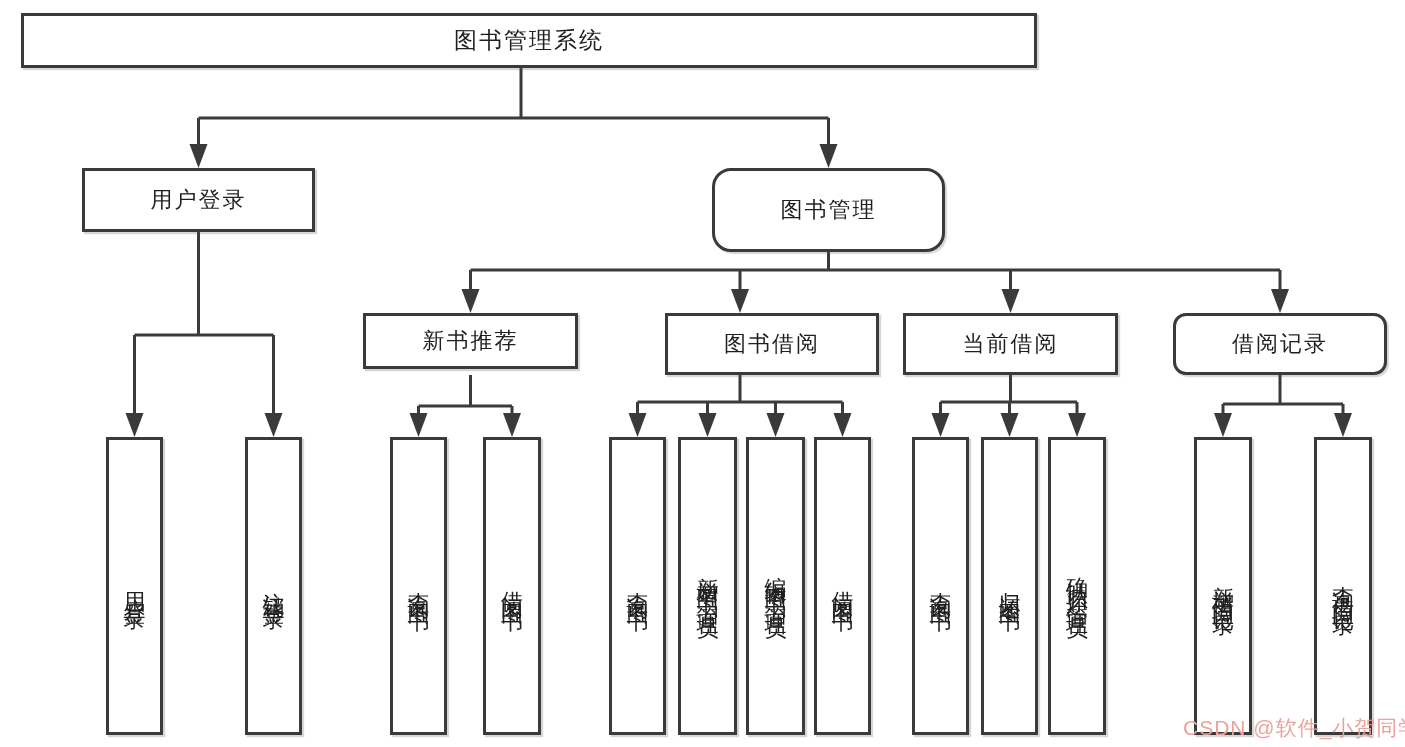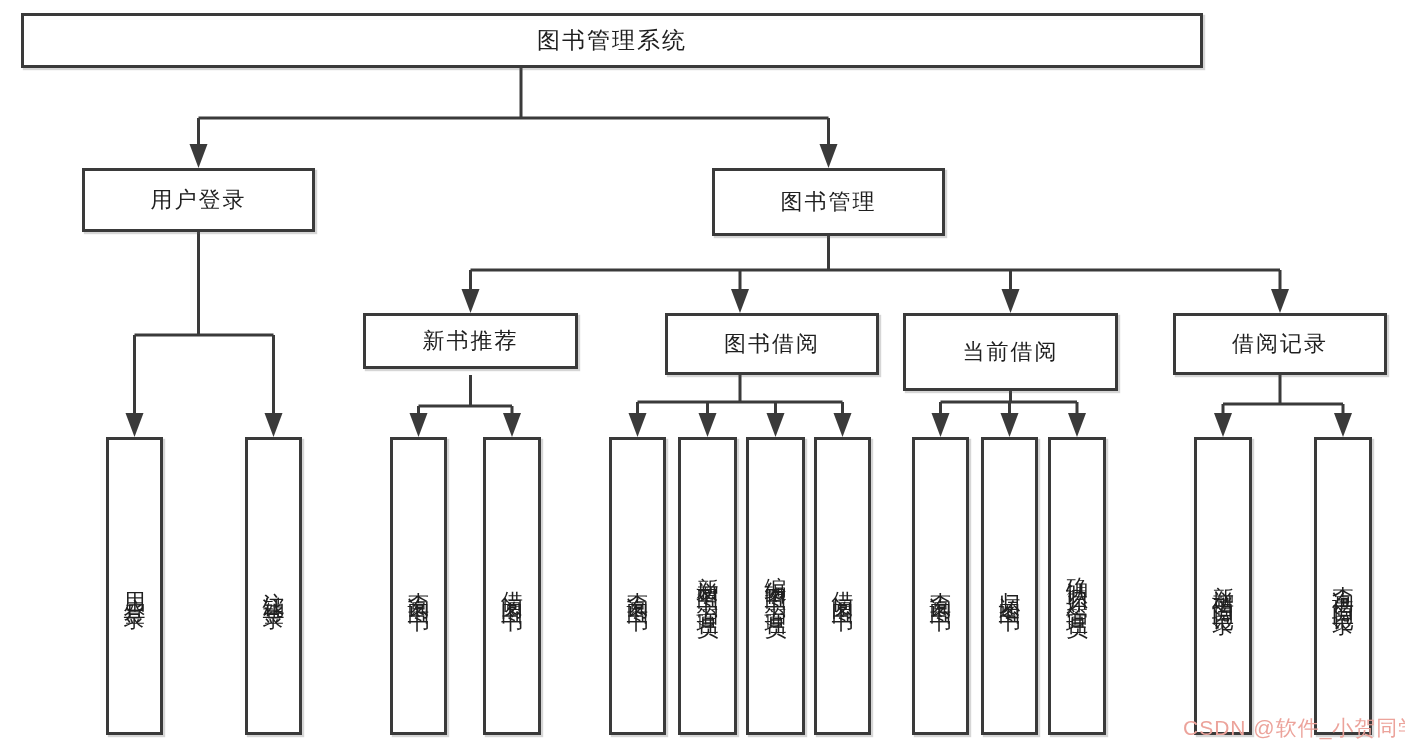--- a/index.html
+++ b/index.html
@@ -103,41 +103,41 @@
       <polygon points="766.5,413 784.5,413 775.5,437"></polygon>
       <polygon points="833.5,413 851.5,413 842.5,437"></polygon>
       <polygon points="931.5,413 949.5,413 940.5,437"></polygon>
       <polygon points="1000.5,413 1018.5,413 1009.5,437"></polygon>
       <polygon points="1068,413 1086,413 1077,437"></polygon>
       <polygon points="1214,413 1232,413 1223,437"></polygon>
       <polygon points="1334,413 1352,413 1343,437"></polygon>
     </g>
   </svg>
 
-  <div class="node root-node" style="left:21px; top:13px; width:1182px; height:55px;">
+  <div class="node root-node" style="left:21px; top:13px; width:1016px; height:55px;">
     <span>图书管理系统</span>
   </div>
 
   <div class="node h-node" style="left:82px; top:168px; width:233px; height:64px;">
     <span>用户登录</span>
   </div>
-  <div class="node h-node" style="left:712px; top:168px; width:233px; height:68px;">
+  <div class="node h-node" style="left:712px; top:168px; width:233px; height:84px;border-radius:19px;">
     <span>图书管理</span>
   </div>
 
   <div class="node h-node" style="left:363px; top:313px; width:215px; height:56px;">
     <span>新书推荐</span>
   </div>
   <div class="node h-node" style="left:633px; top:313px; width:214px; height:62px;margin-left:32px;">
     <span>图书借阅</span>
   </div>
-  <div class="node h-node" style="left:903px; top:313px; width:215px; height:78px;">
+  <div class="node h-node" style="left:903px; top:313px; width:215px; height:62px;">
     <span>当前借阅</span>
   </div>
-  <div class="node h-node" style="left:1173px; top:313px; width:214px; height:62px;">
+  <div class="node h-node" style="left:1173px; top:313px; width:214px; height:62px;border-radius:13px;">
     <span>借阅记录</span>
   </div>
 
   <div class="node v-node" style="left:106px; top:437px; width:57px; height:298px;">
     <span>用户登录</span>
   </div>
   <div class="node v-node" style="left:245px; top:437px; width:57px; height:298px;">
     <span>注销登录</span>
   </div>
 

